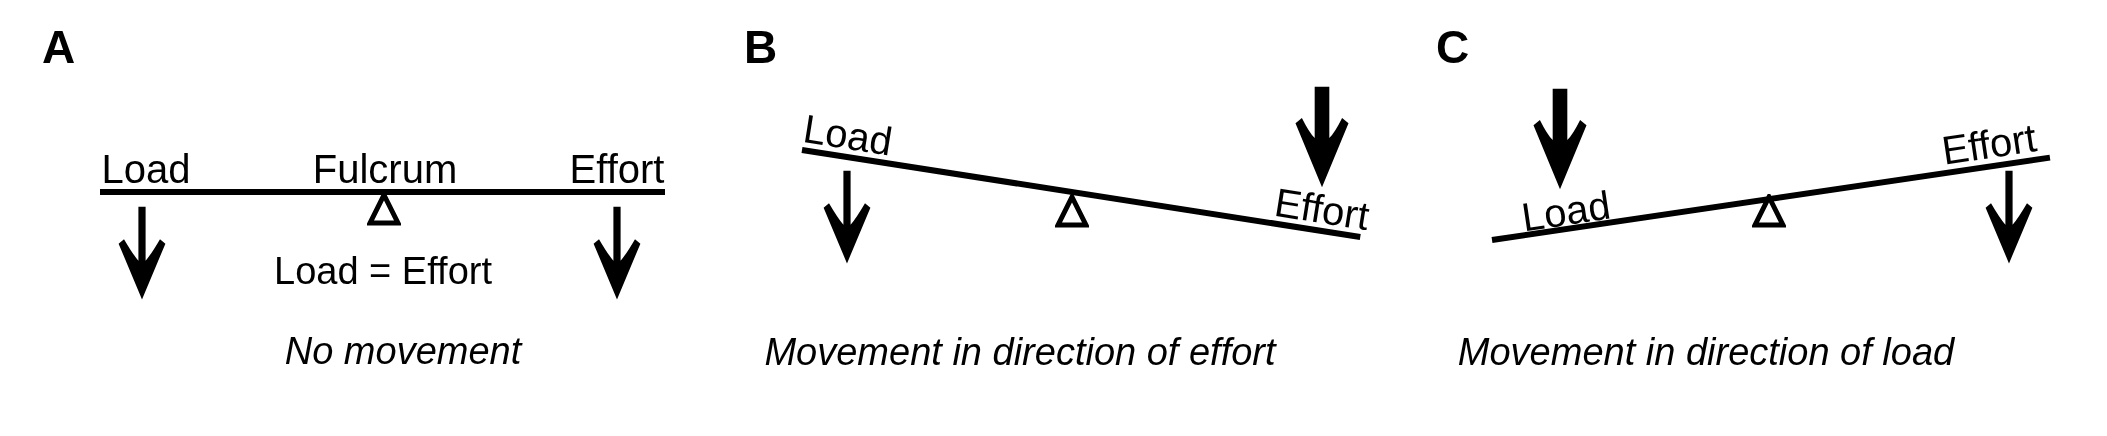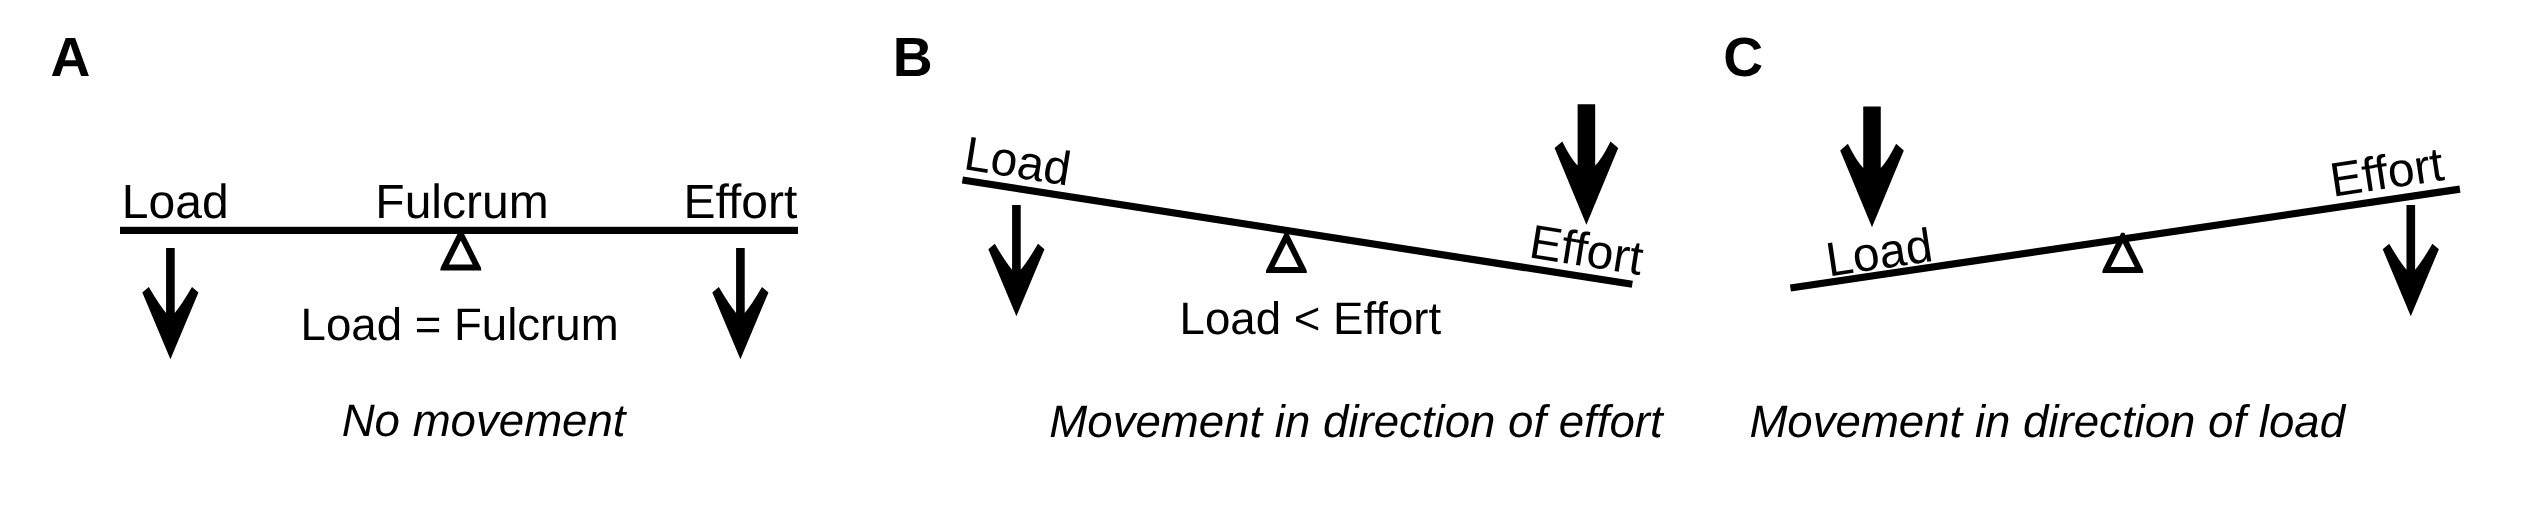--- a/index.html
+++ b/index.html
@@ -61,21 +61,21 @@
     <svg width="54" height="96" viewBox="0 0 60 105">
       <path fill="#000" d="M26 0 L34 0 L34 60 Q40 53 50 36 L56 41 L30 103 L4 41 L10 36 Q20 53 26 60 Z"></path>
     </svg>
   </span>
   <span class="abs icon" style="left:590px;top:206px;">
     <svg width="54" height="96" viewBox="0 0 60 105">
       <path fill="#000" d="M26 0 L34 0 L34 60 Q40 53 50 36 L56 41 L30 103 L4 41 L10 36 Q20 53 26 60 Z"></path>
     </svg>
   </span>
 
-  <div class="abs relation-text" style="left:383px;top:271px;">Load = Fulcrum</div>
+  <div class="abs relation-text" style="left:383px;top:271px;">Load = Effort</div>
   <div class="abs caption-text" style="left:381px;top:351px;margin-left:22px;">No movement</div>
 
   <div class="abs panel-letter" style="left:744px;top:24px;">B</div>
 
   <div class="abs beam-label tilt-b" style="left:848px;top:135px;">Load</div>
   <div class="abs beam-label tilt-b" style="left:1322px;top:209px;">Effort</div>
 
   <div class="abs beam tilt-b" style="left:802px;top:147px;"></div>
 
   <span class="abs icon" style="left:1055px;top:194px;">
@@ -88,22 +88,21 @@
     <svg width="54" height="96" viewBox="0 0 60 105">
       <path fill="#000" d="M26 0 L34 0 L34 60 Q40 53 50 36 L56 41 L30 103 L4 41 L10 36 Q20 53 26 60 Z"></path>
     </svg>
   </span>
   <span class="abs icon" style="left:1290px;top:86px;">
     <svg width="64" height="104" viewBox="0 0 70 112">
       <path fill="#000" d="M27 0 L43 0 L43 56 Q49 50 57 34 L64 40 L35 110 L6 40 L13 34 Q21 50 27 56 Z"></path>
     </svg>
   </span>
 
-  <div class="abs relation-text" style="left:1092px;top:266px;">Load &lt; Effort</div>
-  <div class="abs caption-text" style="left:1130px;top:352px;">Movement in direction of effort</div>
+  <div class="abs caption-text" style="left:1020px;top:352px;">Movement in direction of effort</div>
 
   <div class="abs panel-letter" style="left:1436px;top:24px;">C</div>
 
   <div class="abs beam-label tilt-c" style="left:1566px;top:211px;">Load</div>
   <div class="abs beam-label tilt-c" style="left:1989px;top:144px;">Effort</div>
 
   <div class="abs beam tilt-c" style="left:1492px;top:237px;"></div>
 
   <span class="abs icon" style="left:1752px;top:194px;">
     <svg width="34" height="34" viewBox="0 0 34 34">

